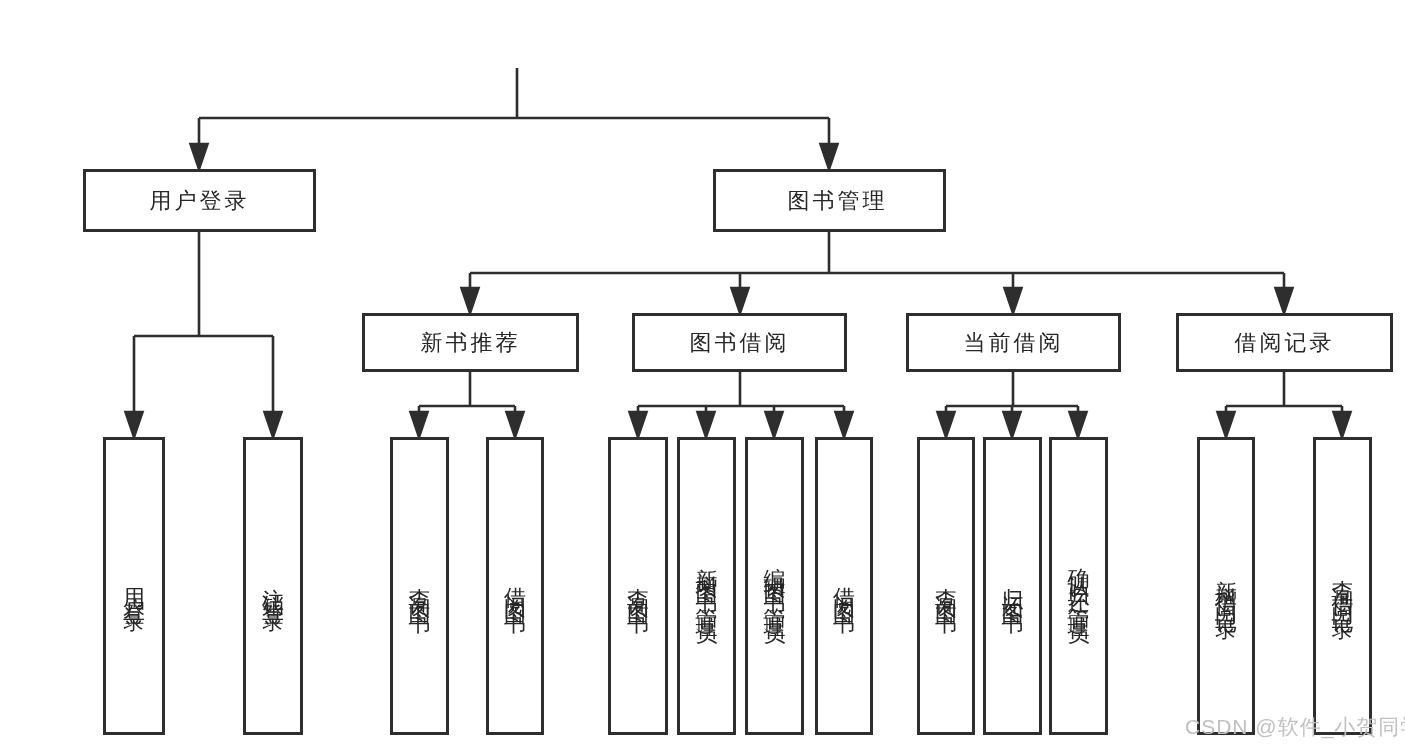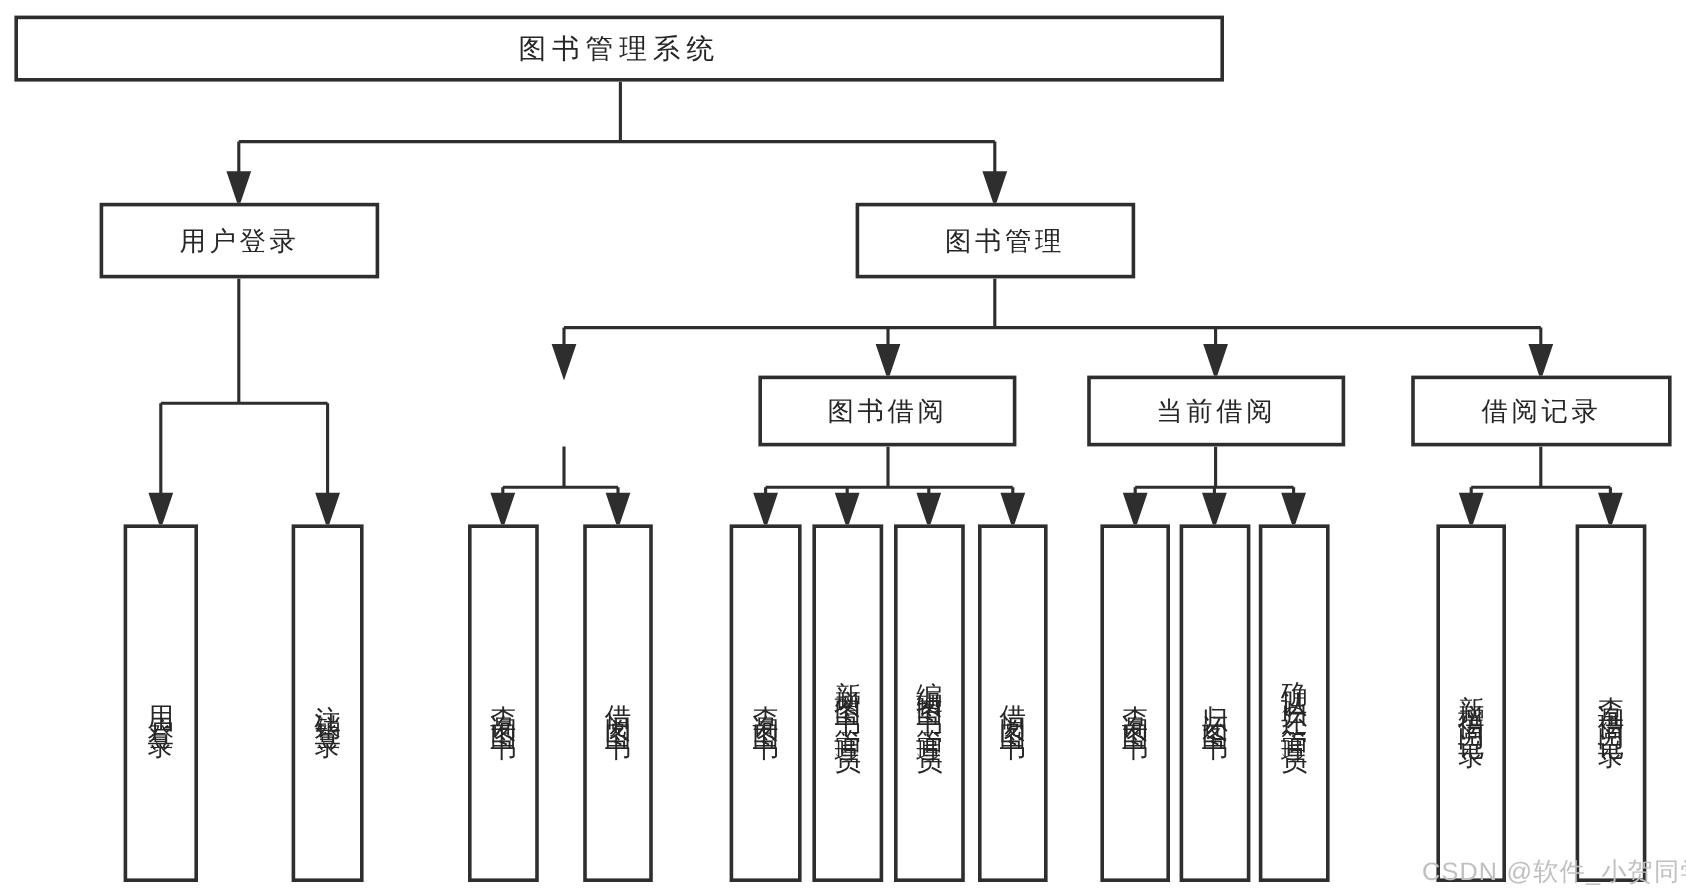--- a/index.html
+++ b/index.html
@@ -126,31 +126,31 @@
       <polygon points="1069.5,412 1086.5,412 1078,437"></polygon>
     </g>
 
     <g stroke="#2e2e2e" stroke-width="2.6" fill="#2e2e2e">
       <path d="M1284 372 V406 M1226 406 H1342 M1226 406 V414 M1342 406 V414" fill="none"></path>
       <polygon points="1217.5,412 1234.5,412 1226,437"></polygon>
       <polygon points="1333.5,412 1350.5,412 1342,437"></polygon>
     </g>
   </svg>
 
-  <div class="node root">
-    <span class="hlabel">图书管理系统</span>
-  </div>
 
   <div class="node l2-a">
     <span class="hlabel">用户登录</span>
   </div>
   <div class="node l2-b">
     <span class="hlabel">图书管理</span>
   </div>
 
+  <div class="node l3-a">
+    <span class="hlabel">新书推荐</span>
+  </div>
   <div class="node l3-c">
     <span class="hlabel">当前借阅</span>
   </div>
   <div class="node l3-b">
     <span class="hlabel">图书借阅</span>
   </div>
   <div class="node l3-d">
     <span class="hlabel">借阅记录</span>
   </div>
 

